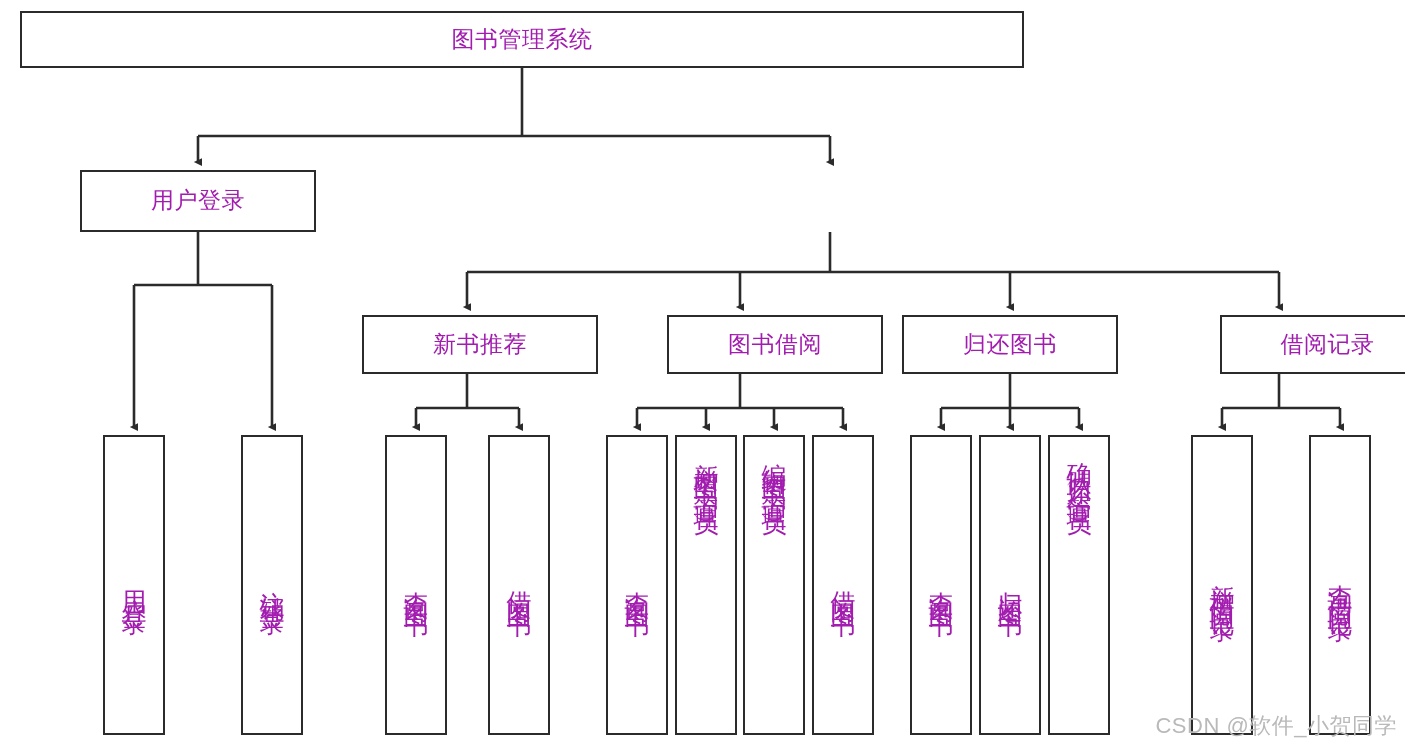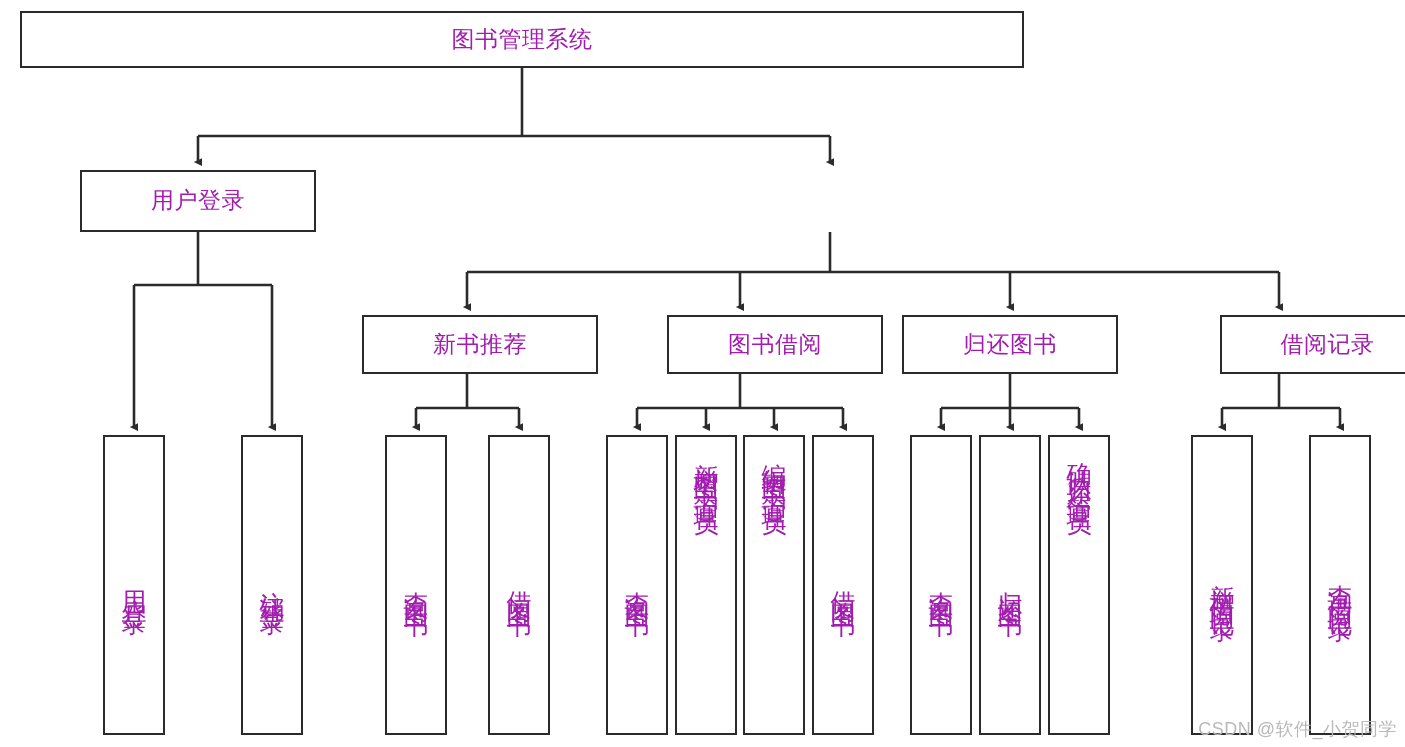--- a/index.html
+++ b/index.html
@@ -57,21 +57,21 @@
     line-height: 1;
   }
   .node.vert.centered {
     align-items: center;
     padding-top: 0;
   }
   .watermark {
     position: absolute;
     right: 8px;
     bottom: 6px;
-    font-size: 18px;
+    font-size: 22px;
     color: #b9b9b9;
     white-space: nowrap;
     letter-spacing: 0.5px;
   }
 </style>
 </head>
 <body>
 
 <div id="canvas">
 

